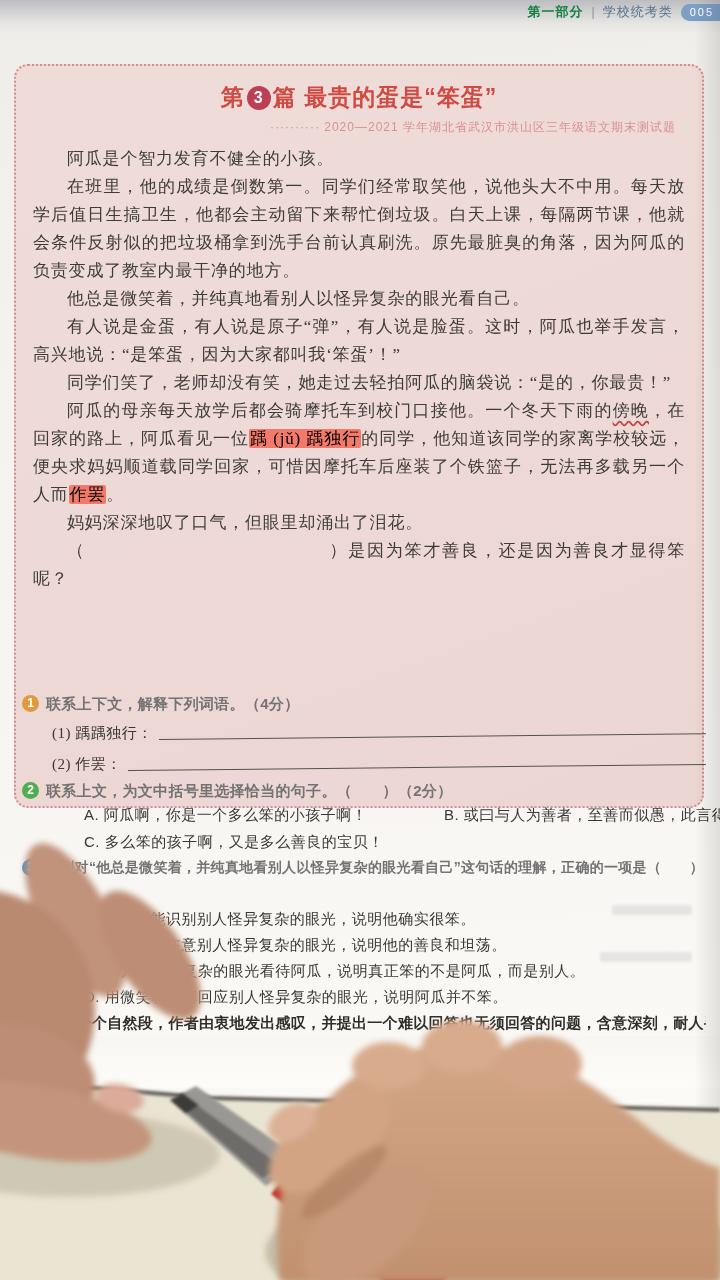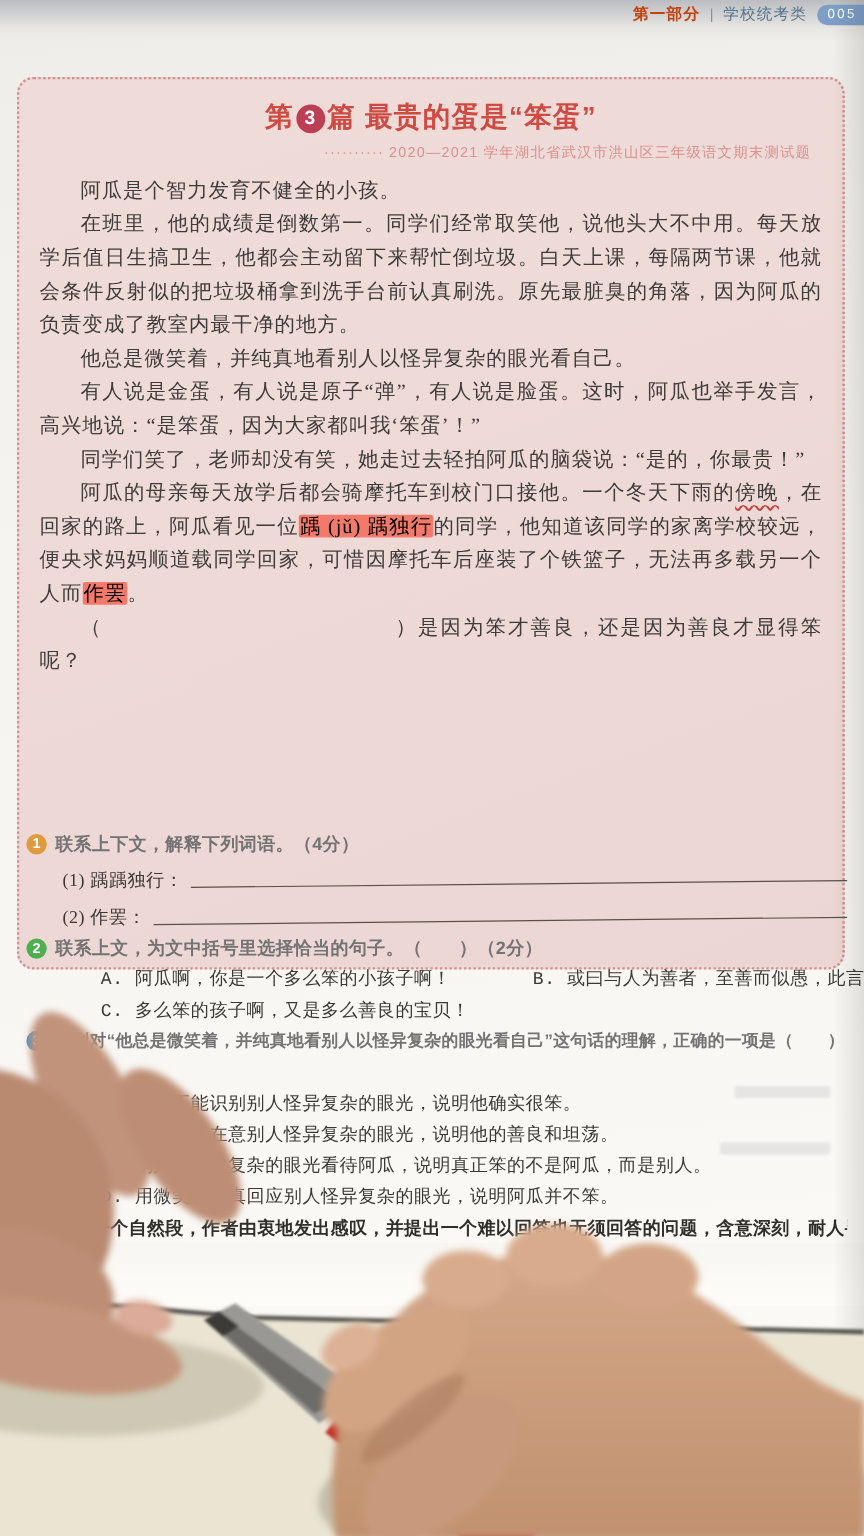--- a/index.html
+++ b/index.html
@@ -7,21 +7,21 @@
     position:relative;width:720px;height:1280px;overflow:hidden;
     background:linear-gradient(175deg,#efedea 0%,#f5f3f0 30%,#f8f6f3 60%,#fcfbf8 100%);
     font-family:"Liberation Sans",sans-serif;
   }
   .top-shade{position:absolute;top:0;left:0;right:0;height:34px;
     background:linear-gradient(#bcbdc1,#e7e6e3 70%,rgba(231,230,227,0));z-index:1;}
   .right-shade{position:absolute;top:0;right:0;bottom:0;width:26px;
     background:linear-gradient(to right,rgba(0,0,0,0),rgba(0,0,0,0.10));z-index:6;}
   
   .header{position:absolute;top:3px;right:0;display:flex;align-items:center;gap:8px;z-index:3;}
-  .header-part{color:#c2410c;font-weight:bold;font-size:13px;letter-spacing:1px;}
+  .header-part{color:#15803d;font-weight:bold;font-size:13px;letter-spacing:1px;}
   .header-div{color:#8a8f98;font-size:12px;}
   .header-cat{color:#56738f;font-weight:normal;font-size:13px;letter-spacing:1px;}
   .badge{background:#7d9fc6;color:#fff;font-size:11px;line-height:15px;
     padding:1px 18px 1px 9px;border-radius:9px 0 0 9px;margin-right:-12px;letter-spacing:2px;}
   
   .pinkbox{position:absolute;left:14px;top:64px;width:690px;height:744px;box-sizing:border-box;
     background:linear-gradient(160deg,#efdcd9,#ecd6d3);
     border:2px dotted #d29090;border-radius:14px;z-index:2;}
   .pb-title{margin-top:16px;text-align:center;color:#ce4a42;font-size:23px;font-weight:bold;letter-spacing:1px;}
   .num-circle{display:inline-block;width:24px;height:24px;line-height:24px;border-radius:50%;
@@ -35,21 +35,21 @@
   
   .qrow{position:absolute;left:22px;display:flex;align-items:flex-start;gap:7px;z-index:2;}
   .qnum{flex:0 0 17px;width:17px;height:17px;border-radius:50%;color:#fff;font-size:12px;
     line-height:17px;text-align:center;font-weight:bold;margin-top:1px;}
   .qnum-1{background:#df9a3e;} .qnum-2{background:#4fae4f;} .qnum-3{background:#4a93c8;}
   .qstem{font-weight:bold;font-size:15px;color:#737373;white-space:nowrap;line-height:19px;letter-spacing:0.3px;}
   .qitem{position:absolute;left:52px;right:14px;display:flex;align-items:flex-end;z-index:2;
     font-family:"Liberation Serif",serif;font-size:15px;color:#3a3835;letter-spacing:0.5px;}
   .answer-line{flex:1;border-bottom:1.2px solid #54524e;margin:0 0 3px 6px;height:14px;
     transform:rotate(-0.6deg);transform-origin:left bottom;}
-  .opt{position:absolute;font-family:Liberation Mono, monospace;font-size:15px;color:#3a3835;
+  .opt{position:absolute;font-family:Liberation Sans, sans-serif;font-size:15px;color:#3a3835;
     white-space:nowrap;letter-spacing:0.5px;z-index:2;}
   .analysis{position:absolute;left:46px;top:1014px;width:660px;overflow:hidden;white-space:nowrap;
     font-weight:bold;font-size:15px;color:#2f2e2b;z-index:2;letter-spacing:0.3px;}
   .ghost{position:absolute;background:rgba(128,133,144,0.16);filter:blur(1.5px);border-radius:2px;z-index:1;}
   .bottom-page{position:absolute;left:0;top:1036px;width:720px;height:52px;
     background:linear-gradient(#f8f6f2,#fdfcf9);z-index:1;}
   .photo-extras{position:absolute;left:0;top:0;width:720px;height:1280px;z-index:10;pointer-events:none;}
 </style>
 </head>
 <body>
@@ -69,20 +69,21 @@
     <span>最贵的蛋是“笨蛋”</span>
   </div>
   <div class="pb-source">·········· 2020—2021 学年湖北省武汉市洪山区三年级语文期末测试题</div>
   <div class="pb-body">
     <p>阿瓜是个智力发育不健全的小孩。</p>
     <p>在班里，他的成绩是倒数第一。同学们经常取笑他，说他头大不中用。每天放学后值日生搞卫生，他都会主动留下来帮忙倒垃圾。白天上课，每隔两节课，他就会条件反射似的把垃圾桶拿到洗手台前认真刷洗。原先最脏臭的角落，因为阿瓜的负责变成了教室内最干净的地方。</p>
     <p>他总是微笑着，并纯真地看别人以怪异复杂的眼光看自己。</p>
     <p>有人说是金蛋，有人说是原子“弹”，有人说是脸蛋。这时，阿瓜也举手发言，高兴地说：“是笨蛋，因为大家都叫我‘笨蛋’！”</p>
     <p>同学们笑了，老师却没有笑，她走过去轻拍阿瓜的脑袋说：“是的，你最贵！”</p>
     <p><span>阿瓜的母亲每天放学后都会骑摩托车到校门口接他。一个冬天下雨的</span><span class="wavy">傍晚</span><span>，在回家的路上，阿瓜看见一位</span><span class="hl">踽 (jǔ) 踽独行</span><span>的同学，他知道该同学的家离学校较远，便央求妈妈顺道载同学回家，可惜因摩托车后座装了个铁篮子，无法再多载另一个人而</span><span class="hl">作罢</span><span>。</span></p>
+    <p>妈妈深深地叹了口气，但眼里却涌出了泪花。</p>
     <p>（　　　　　　　　　　　　　）是因为笨才善良，还是因为善良才显得笨呢？</p>
   </div>
 </div>
 
 <div class="ghost" style="left:540px;top:688px;width:150px;height:11px;"></div>
 <div class="ghost" style="left:498px;top:712px;width:195px;height:9px;"></div>
 <div class="ghost" style="left:500px;top:736px;width:70px;height:9px;"></div>
 <div class="ghost" style="left:586px;top:736px;width:110px;height:9px;"></div>
 <div class="ghost" style="left:632px;top:762px;width:62px;height:9px;"></div>
 <div class="ghost" style="left:612px;top:905px;width:80px;height:10px;"></div>

